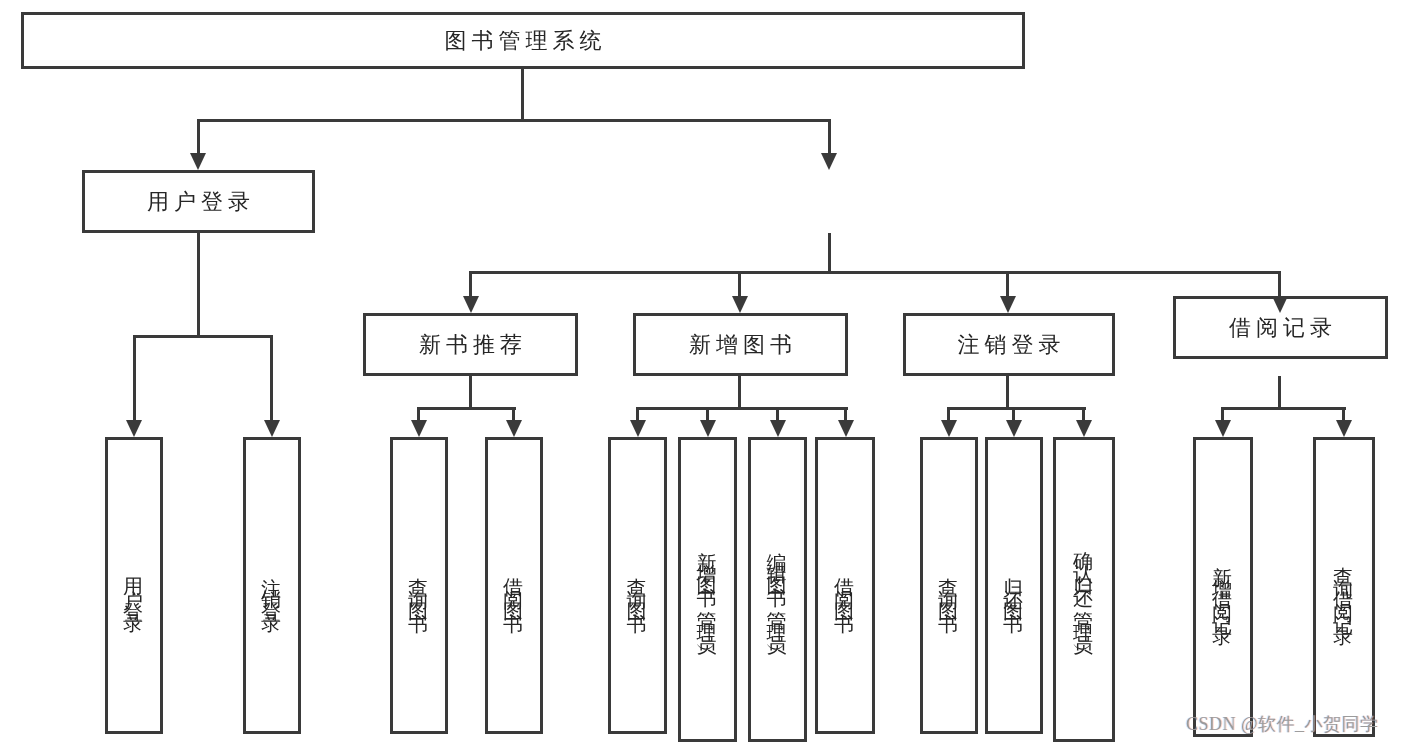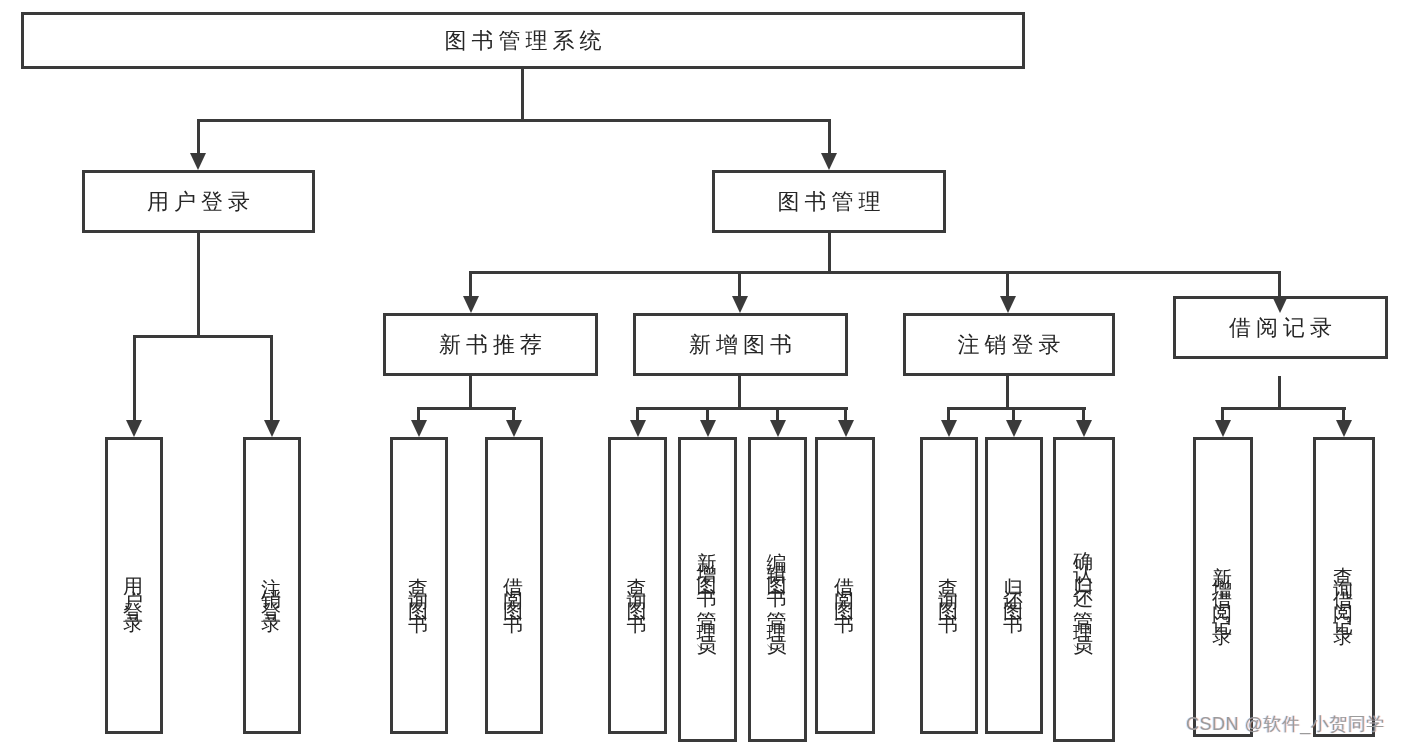--- a/index.html
+++ b/index.html
@@ -1,20 +1,20 @@
 <!DOCTYPE html>
 <html><head>
 <meta charset="utf-8">
 <style>
   html,body{margin:0;padding:0;background:#ffffff;}
   .stage{
     position:relative;
     width:1405px;height:747px;
     background:#ffffff;
-    font-family:Liberation Sans, sans-serif;
+    font-family:Liberation Serif, serif;
     overflow:hidden;
     --line:#3a3a3a;
     --text:#262626;
   }
   .box{
     position:absolute;
     box-sizing:border-box;
     background:#fff;
     border:3px solid var(--line);
     display:flex;align-items:center;justify-content:center;
@@ -48,25 +48,22 @@
 
 <div class="stage">
 
   <div class="box" style="left:21px;top:12px;width:1004px;height:57px">
     <span class="hlabel">图书管理系统</span>
   </div>
 
   <div class="box" style="left:82px;top:170px;width:233px;height:63px">
     <span class="hlabel">用户登录</span>
   </div>
-  <div class="box" style="left:712px;top:170px;width:234px;height:63px">
-    <span class="hlabel">图书管理</span>
-  </div>
 
-  <div class="box" style="left:383px;top:313px;width:215px;height:63px">
+  <div class="box" style="left:363px;top:313px;width:215px;height:63px">
     <span class="hlabel">新书推荐</span>
   </div>
   <div class="box" style="left:633px;top:313px;width:215px;height:63px">
     <span class="hlabel">新增图书</span>
   </div>
   <div class="box" style="left:903px;top:313px;width:212px;height:63px">
     <span class="hlabel">注销登录</span>
   </div>
   <div class="box" style="left:1173px;top:296px;width:215px;height:63px">
     <span class="hlabel">借阅记录</span>

